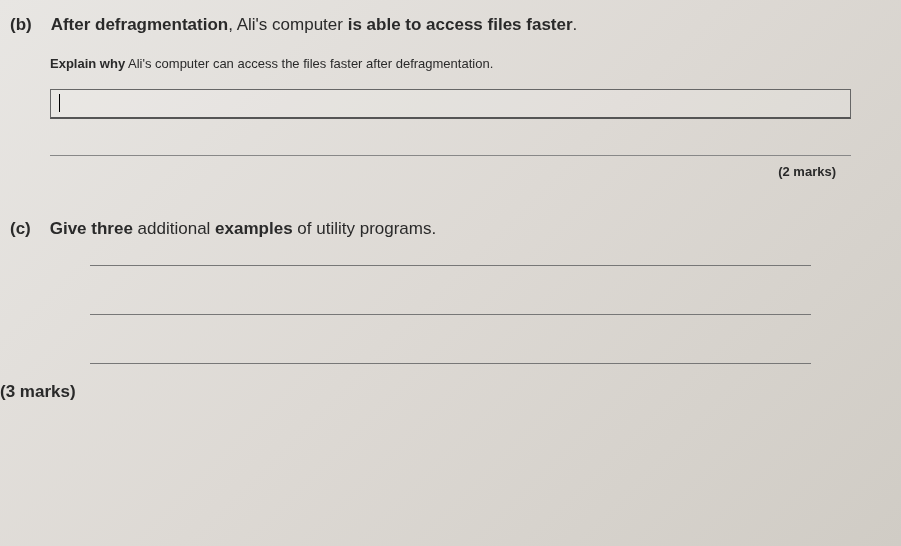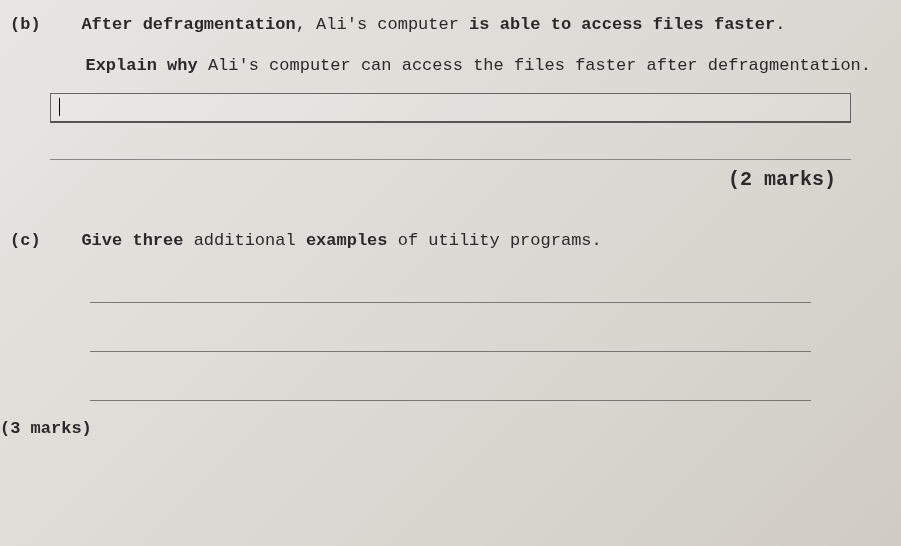--- a/index.html
+++ b/index.html
@@ -1,19 +1,18 @@
 <!DOCTYPE html>
 <html><head>
   <meta charset="utf-8">
   <style>
     * {
       margin: 0;
       padding: 0;
       box-sizing: border-box;
-      font-family: Liberation Mono, monospace;
     }
     body {
       width: 901px;
       height: 546px;
       background: linear-gradient(135deg, #e8e6e3 0%, #ddd9d4 50%, #d0ccc5 100%);
       font-family: Arial, Helvetica, sans-serif;
       color: #2a2a2a;
       padding: 12px 30px 20px 0;
       position: relative;
       overflow: hidden;
@@ -27,24 +26,23 @@
       margin-bottom: 18px;
       padding-left: 10px;
     }
     .label {
       font-weight: bold;
     }
     .bold {
       font-weight: bold;
     }
     .sub-prompt {
-      font-size: 17px;
+      font-size: 13px;
       padding-left: 50px;
       margin-bottom: 18px;
-      text-align: right;
     }
     .answer-input-box {
       margin-left: 50px;
       margin-right: 20px;
       height: 30px;
       border: 1px solid #666;
       border-bottom: 2px solid #555;
       background: rgba(255,255,255,0.15);
       padding: 4px 8px;
       font-size: 16px;
@@ -72,39 +70,39 @@
       margin-right: 60px;
       margin-bottom: 40px;
     }
     .answer-line-group .line {
       border-bottom: 1px solid #777;
       height: 1px;
       margin-bottom: 48px;
     }
     .marks {
       text-align: right;
-      font-size: 20px;
+      font-size: 13px;
       font-weight: bold;
       padding-right: 35px;
       margin-top: 8px;
     }
     .marks-inline {
       text-align: left;
       font-size: 17px;
       font-weight: bold;
       padding-right: 35px;
       margin-top: -30px;
     }
     .section-c {
       margin-top: 40px;
     }
     .c-prompt {
       font-size: 17px;
       padding-left: 10px;
-      margin-bottom: 52px;
+      margin-bottom: 26px;
     }
   </style>
 </head>
 <body>
 
 <div class="question-section">
   <div class="question-line">
     <span class="label">(b)</span>
     <span>&nbsp;&nbsp;</span>
     <span class="bold">After defragmentation</span><span>, Ali's computer </span><span class="bold">is able to access files faster</span><span>.</span>

